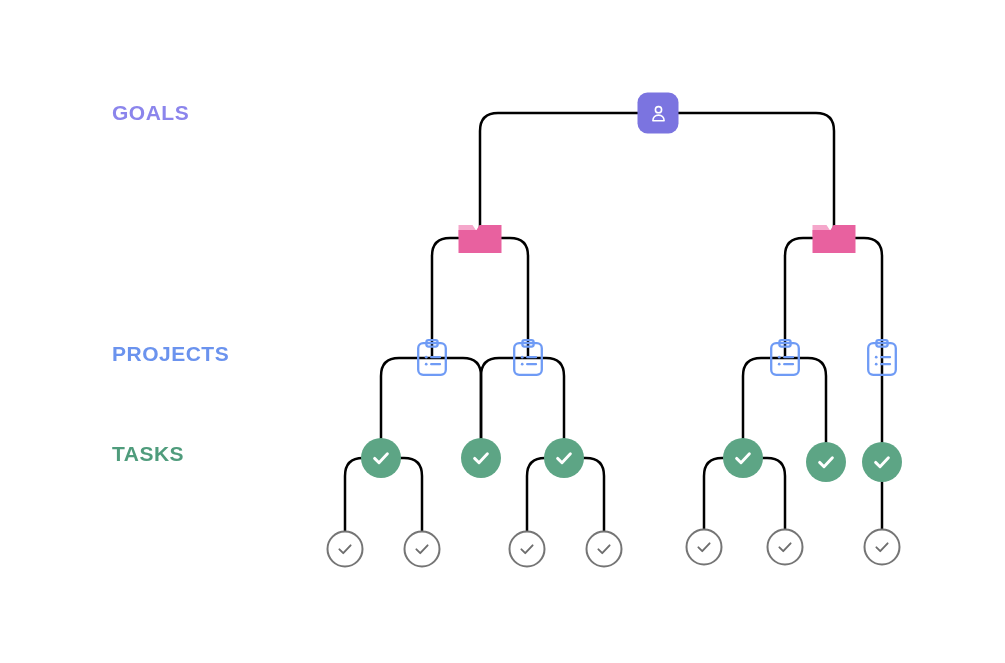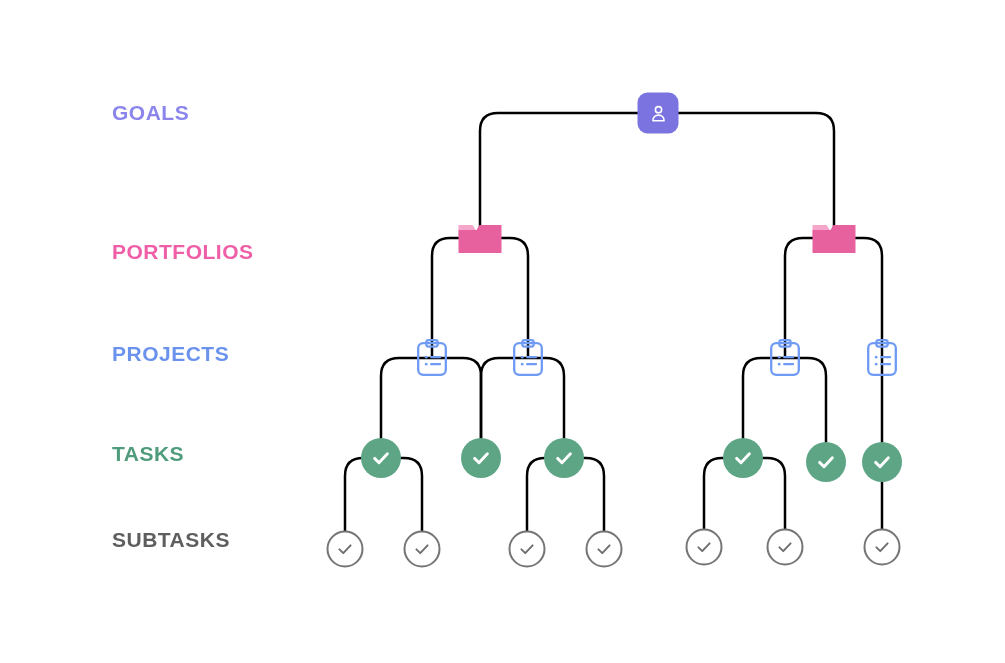--- a/index.html
+++ b/index.html
@@ -158,24 +158,22 @@
           Q 704 458 704 476
           L 704 547" fill="none" stroke="#000000" stroke-width="2.5" stroke-linecap="butt"></path>
       <path d="M 743 458
           L 767 458
           Q 785 458 785 476
           L 785 547" fill="none" stroke="#000000" stroke-width="2.5" stroke-linecap="butt"></path>
       <path d="M 882 462 L 882 547" fill="none" stroke="#000000" stroke-width="2.5" stroke-linecap="butt"></path>
     </svg>
 
   <div class="row-label" style="top:113px;color:#8b85ec;">GOALS</div>
-  <div class="row-label" style="top:252px;color:#ee5fa7;">PORTFOLIOS</div>
   <div class="row-label" style="top:354px;color:#6b93ee;">PROJECTS</div>
   <div class="row-label" style="top:454px;color:#4f9c7c;">TASKS</div>
-  <div class="row-label" style="top:540px;color:#5e5e5e;">SUBTASKS</div>
 
   <div id="nodes">
       <div class="node goal-node" style="left: 658px; top: 113px;">
         <span style="display: flex;">
           <svg width="24" height="24" viewBox="0 0 24 24" fill="none" stroke="#ffffff" stroke-width="1.6" stroke-linecap="round" stroke-linejoin="round">
        <circle cx="12" cy="8.2" r="3.1"></circle>
        <path d="M6.4 19.2c0-3.3 2.5-5.6 5.6-5.6s5.6 2.3 5.6 5.6z"></path>
      </svg>
         </span>
       </div>

